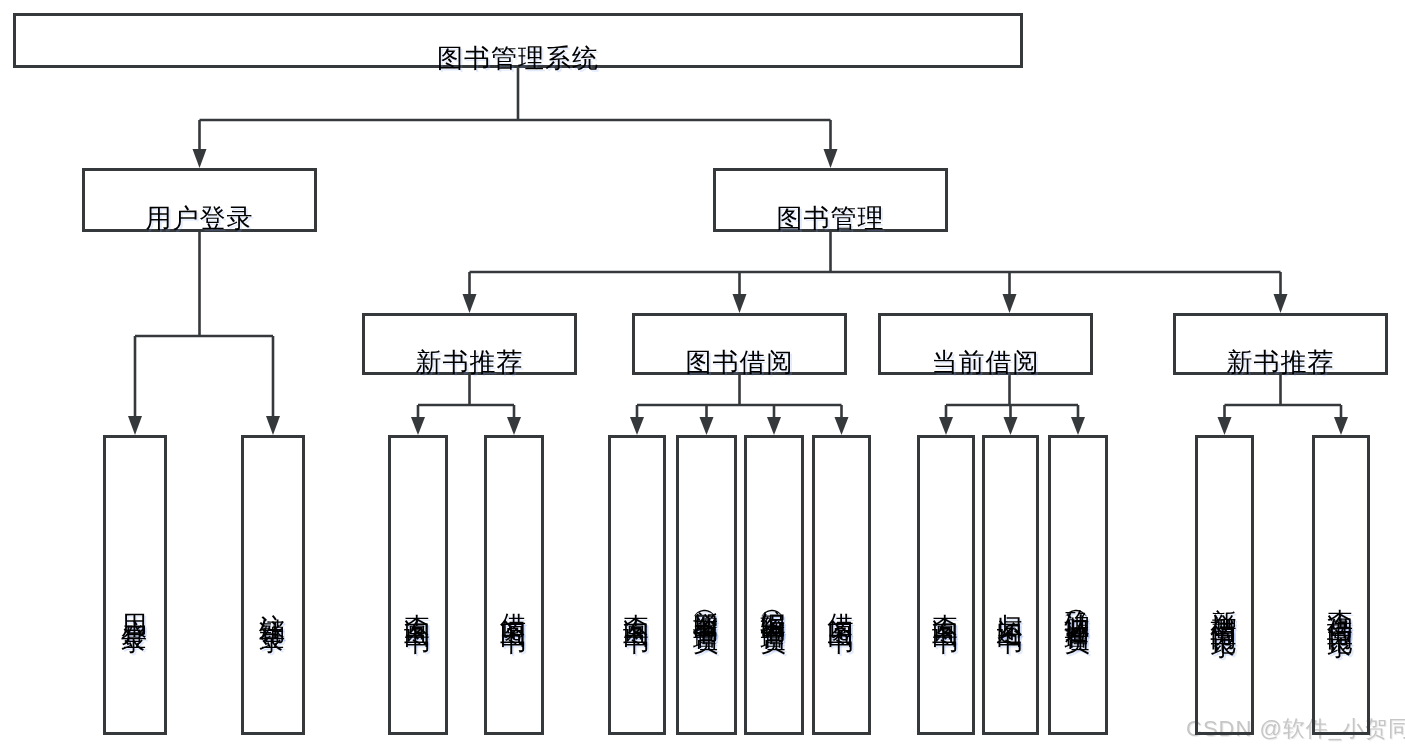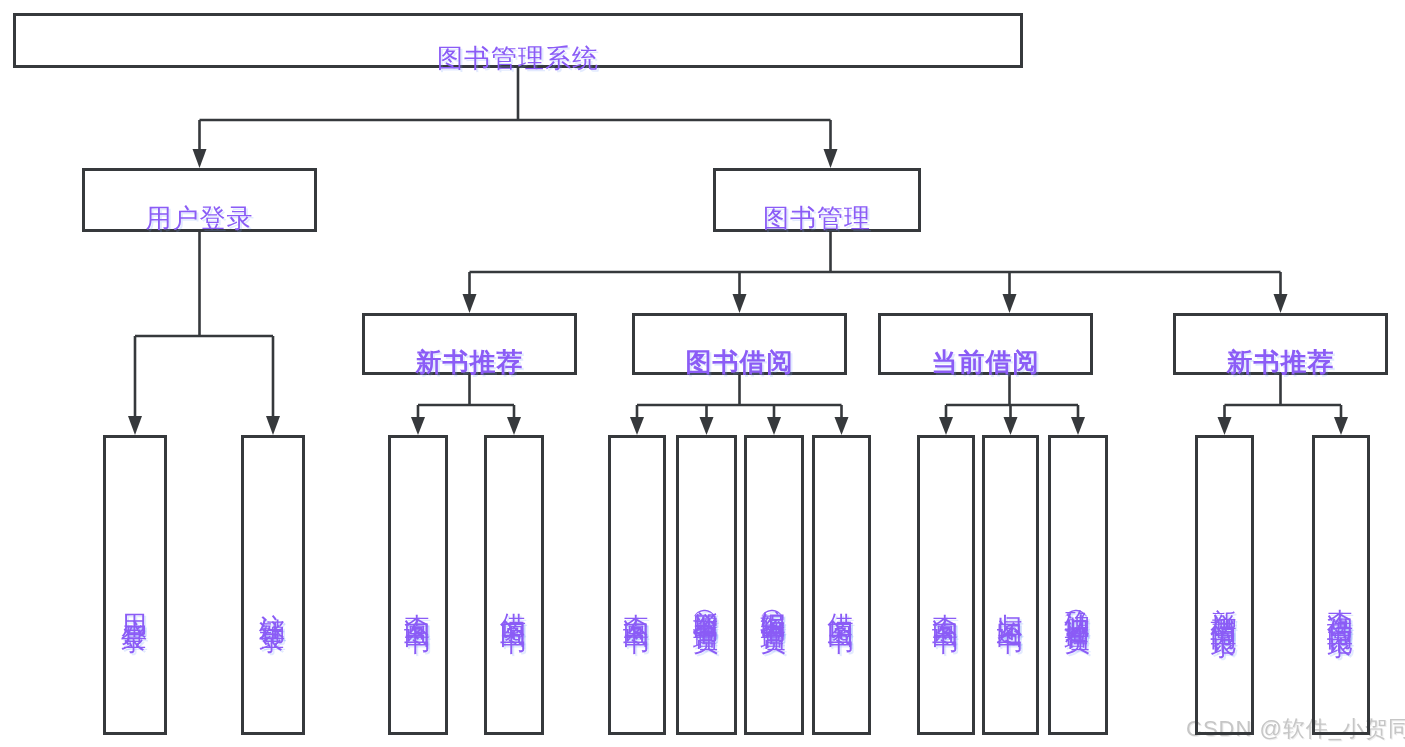--- a/index.html
+++ b/index.html
@@ -25,31 +25,31 @@
     position: absolute;
     box-sizing: border-box;
     border: 3px solid #36393c;
     background: #ffffff;
     display: flex;
     align-items: center;
     justify-content: center;
     z-index: 2;
   }
   .node .label {
-    color: #8b5cf6;
+    color: #000000;
     font-size: 26px;
     letter-spacing: 1px;
     white-space: nowrap;
     text-shadow: 2px 2px 0 rgba(125, 160, 250, 0.22);
     margin-top: 36px;
   }
   .root-box   { left: 13px;  top: 13px;  width: 1010px; height: 55px; }
   .l2-user    { left: 82px;  top: 168px; width: 235px;  height: 64px; }
-  .l2-book    { left: 713px; top: 168px; width: 208px;  height: 64px; }
-  .l3         { top: 313px; height: 62px; width: 215px; font-weight: bold; }
+  .l2-book    { left: 713px; top: 168px; width: 235px;  height: 64px; }
+  .l3         { top: 313px; height: 62px; width: 215px; }
   .l3-recommend { left: 362px; }
   .l3-borrow    { left: 632px; }
   .l3-current   { left: 878px; }
   .l3-records   { left: 1173px; }
   .leaf {
     top: 435px;
     height: 300px;
   }
   .leaf .label {
     writing-mode: vertical-rl;

